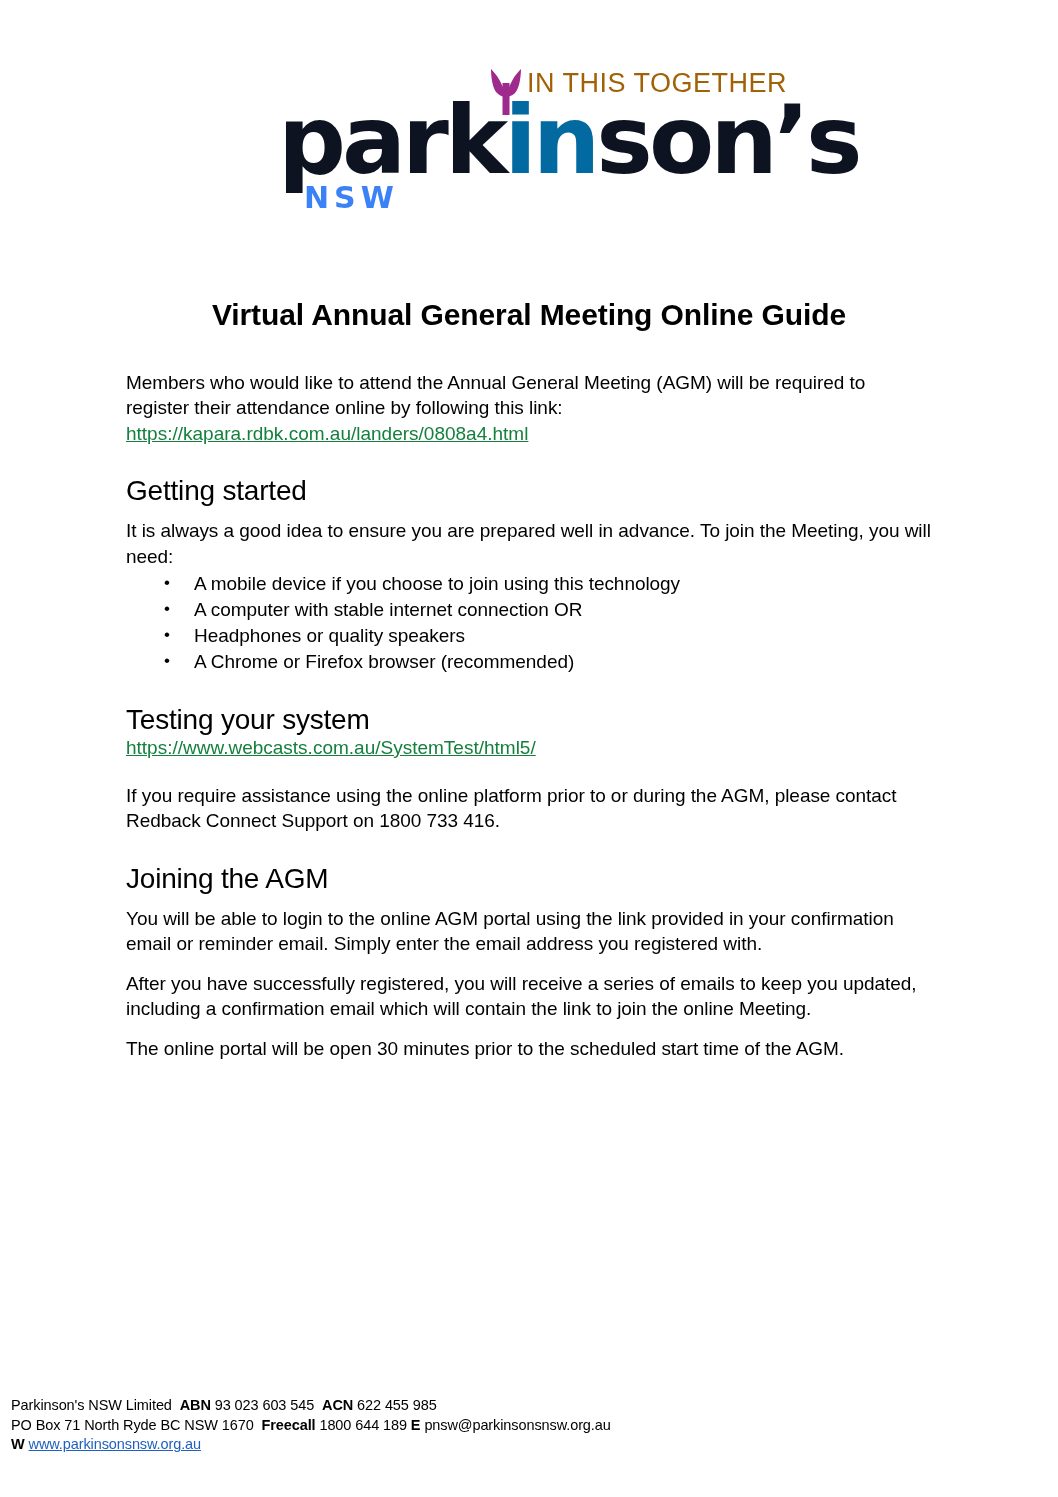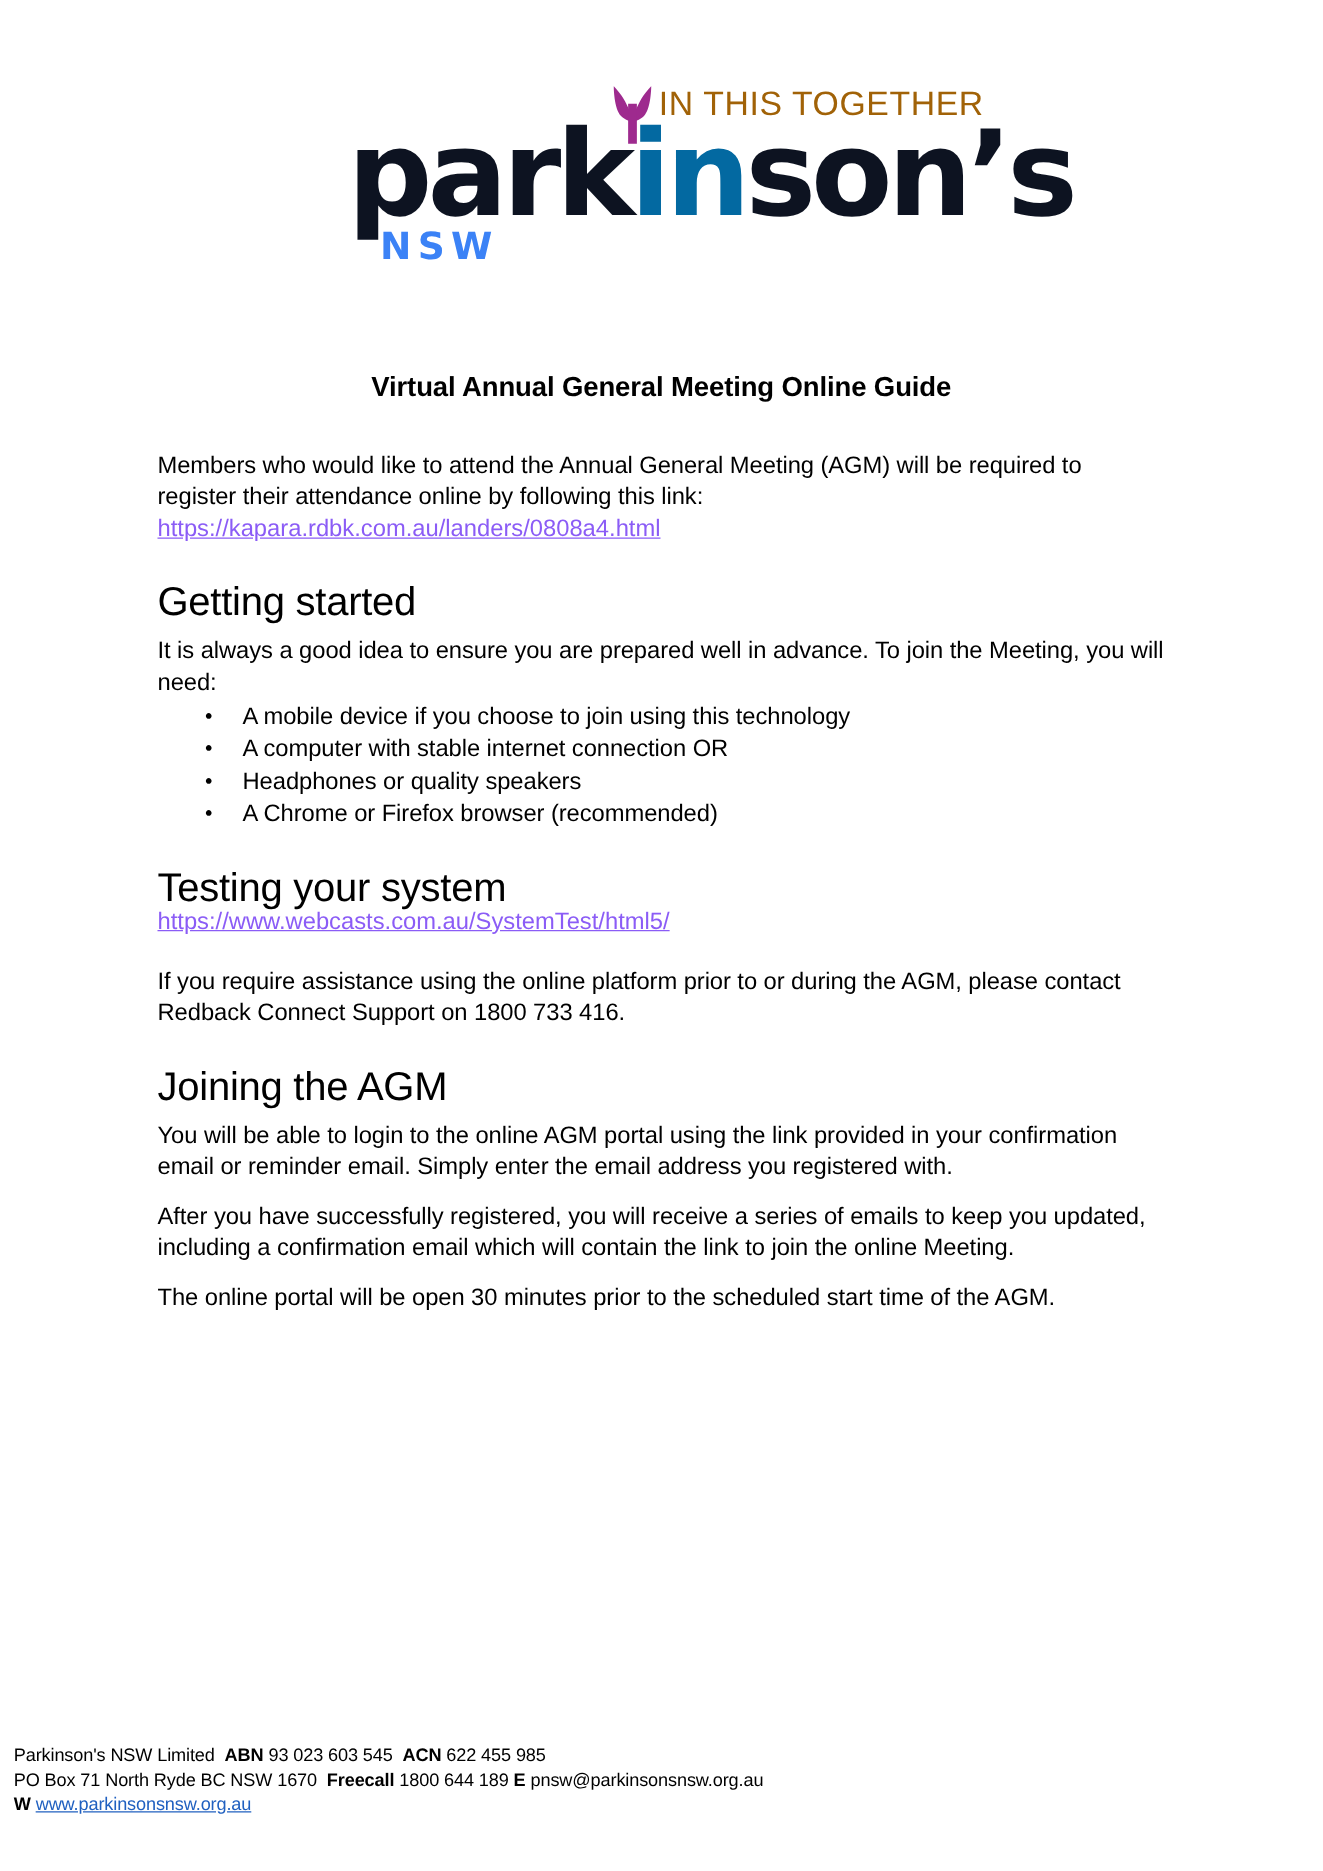--- a/index.html
+++ b/index.html
@@ -78,46 +78,46 @@
   }
 
   
   .doc {
     position: absolute;
     left: 126px;
     top: 296px;
     width: 806px;
   }
   .doc-title {
-    font-size: 22px;
+    font-size: 30px;
     font-weight: 700;
     text-align: center;
     margin: 0 0 36px 0;
     line-height: 1.25;
     letter-spacing: -0.1px;
   }
   .para {
     font-size: 19px;
     line-height: 25.5px;
     margin: 0 0 0 0;
     letter-spacing: -0.05px;
   }
   .para + .para { margin-top: 14px; }
   .link {
-    color: #8b5cf6;
+    color: #15803d;
     text-decoration: underline;
     word-break: break-all;
   }
   .link-line {
     font-size: 19px;
     line-height: 25.5px;
     margin: 0;
   }
   h2.sec {
-    font-size: 32px;
+    font-size: 28px;
     font-weight: 400;
     margin: 0;
     line-height: 30px;
     letter-spacing: -0.2px;
   }
   .sec-body-gap { margin-top: 12px !important; }
 
   ul.bullets {
     margin: 2px 0 0 0;
     padding-left: 68px;

